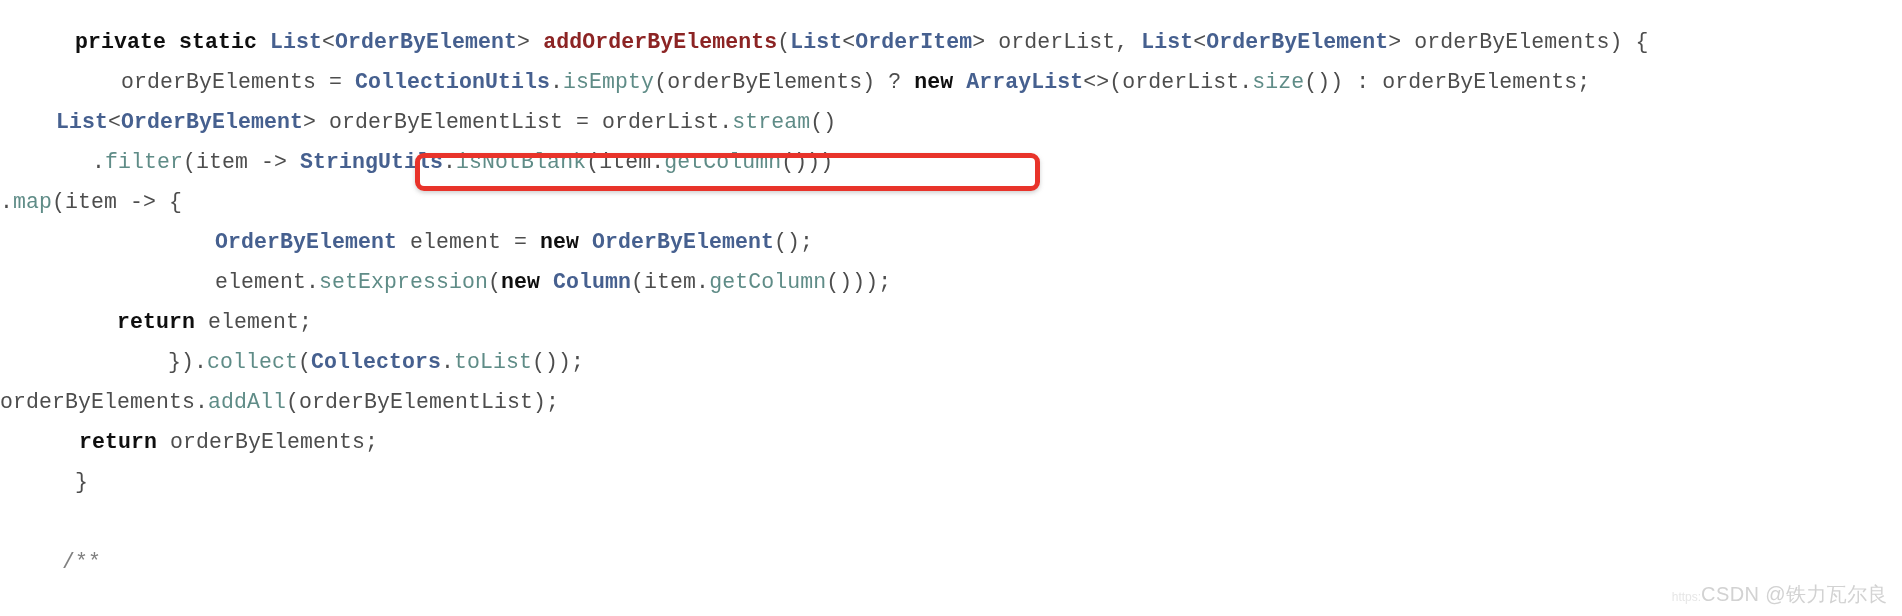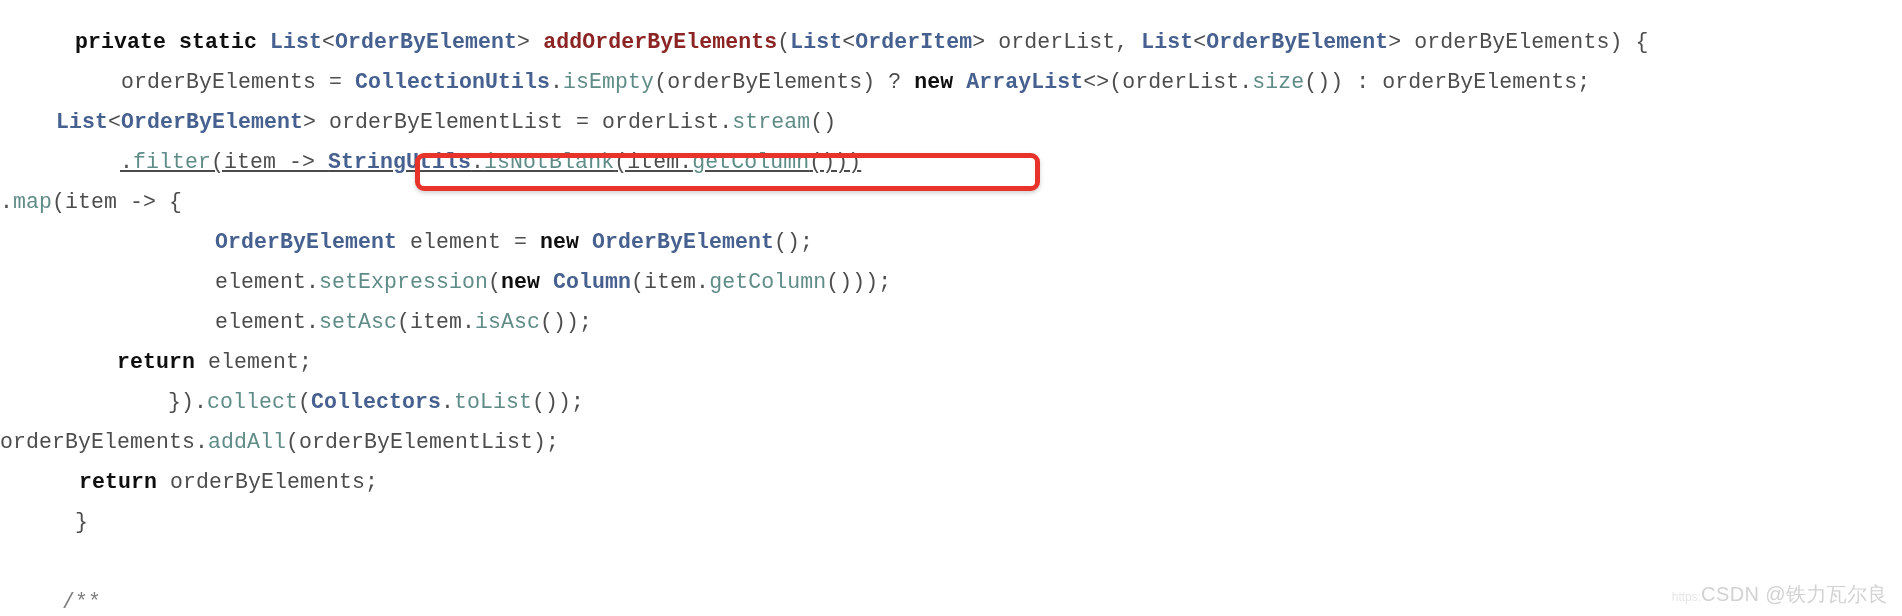--- a/index.html
+++ b/index.html
@@ -78,25 +78,24 @@
 </style>
 </head>
 <body>
 
 <div id="screenshot">
 
   <div id="code-block">
       <div class="code-line" style="padding-left: 75px;"><span class="t-keyword">private </span><span class="t-keyword">static </span><span class="t-type">List</span><span class="t-plain">&lt;</span><span class="t-type">OrderByElement</span><span class="t-plain">&gt; </span><span class="t-decl">addOrderByElements</span><span class="t-plain">(</span><span class="t-type">List</span><span class="t-plain">&lt;</span><span class="t-type">OrderItem</span><span class="t-plain">&gt; orderList, </span><span class="t-type">List</span><span class="t-plain">&lt;</span><span class="t-type">OrderByElement</span><span class="t-plain">&gt; orderByElements) {</span></div>
       <div class="code-line" style="padding-left: 121px;"><span class="t-plain">orderByElements = </span><span class="t-type">CollectionUtils</span><span class="t-plain">.</span><span class="t-method">isEmpty</span><span class="t-plain">(orderByElements) ? </span><span class="t-keyword">new </span><span class="t-type">ArrayList</span><span class="t-plain">&lt;&gt;(orderList.</span><span class="t-method">size</span><span class="t-plain">()) : orderByElements;</span></div>
       <div class="code-line" style="padding-left: 56px;"><span class="t-type">List</span><span class="t-plain">&lt;</span><span class="t-type">OrderByElement</span><span class="t-plain">&gt; orderByElementList = orderList.</span><span class="t-method">stream</span><span class="t-plain">()</span></div>
-      <div class="code-line" style="padding-left: 120px; text-decoration: underline;"><span class="t-plain">.</span><span class="t-method">filter</span><span class="t-plain">(item -&gt; </span><span class="t-type">StringUtils</span><span class="t-plain">.</span><span class="t-method">isNotBlank</span><span class="t-plain">(item.</span><span class="t-method">getColumn</span><span class="t-plain">()))</span></div>
+      <div class="code-line" style="padding-left: 92px;"><span class="t-plain">.</span><span class="t-method">filter</span><span class="t-plain">(item -&gt; </span><span class="t-type">StringUtils</span><span class="t-plain">.</span><span class="t-method">isNotBlank</span><span class="t-plain">(item.</span><span class="t-method">getColumn</span><span class="t-plain">()))</span></div>
       <div class="code-line" style=""><span class="t-plain">.</span><span class="t-method">map</span><span class="t-plain">(item -&gt; {</span></div>
       <div class="code-line" style="padding-left: 215px;"><span class="t-type">OrderByElement</span><span class="t-plain"> element = </span><span class="t-keyword">new </span><span class="t-type">OrderByElement</span><span class="t-plain">();</span></div>
       <div class="code-line" style="padding-left: 215px;"><span class="t-plain">element.</span><span class="t-method">setExpression</span><span class="t-plain">(</span><span class="t-keyword">new </span><span class="t-type">Column</span><span class="t-plain">(item.</span><span class="t-method">getColumn</span><span class="t-plain">()));</span></div>
-      <div class="code-line" style="padding-left: 215px;"><span class="t-plain">element.</span><span class="t-method">setAsc</span><span class="t-plain">(item.</span><span class="t-method">isAsc</span><span class="t-plain">());</span></div>
       <div class="code-line" style="padding-left: 117px;"><span class="t-keyword">return </span><span class="t-plain">element;</span></div>
       <div class="code-line" style="padding-left: 168px;"><span class="t-plain">}).</span><span class="t-method">collect</span><span class="t-plain">(</span><span class="t-type">Collectors</span><span class="t-plain">.</span><span class="t-method">toList</span><span class="t-plain">());</span></div>
       <div class="code-line" style=""><span class="t-plain">orderByElements.</span><span class="t-method">addAll</span><span class="t-plain">(orderByElementList);</span></div>
       <div class="code-line" style="padding-left: 79px;"><span class="t-keyword">return </span><span class="t-plain">orderByElements;</span></div>
       <div class="code-line" style="padding-left: 75px;"><span class="t-plain">}</span></div>
       <div class="code-line" style="padding-left: 75px;">&nbsp;</div>
       <div class="code-line" style="padding-left: 62px;"><span class="t-comment">/**</span></div>
     </div>
 
   <div id="highlight-box"></div>

